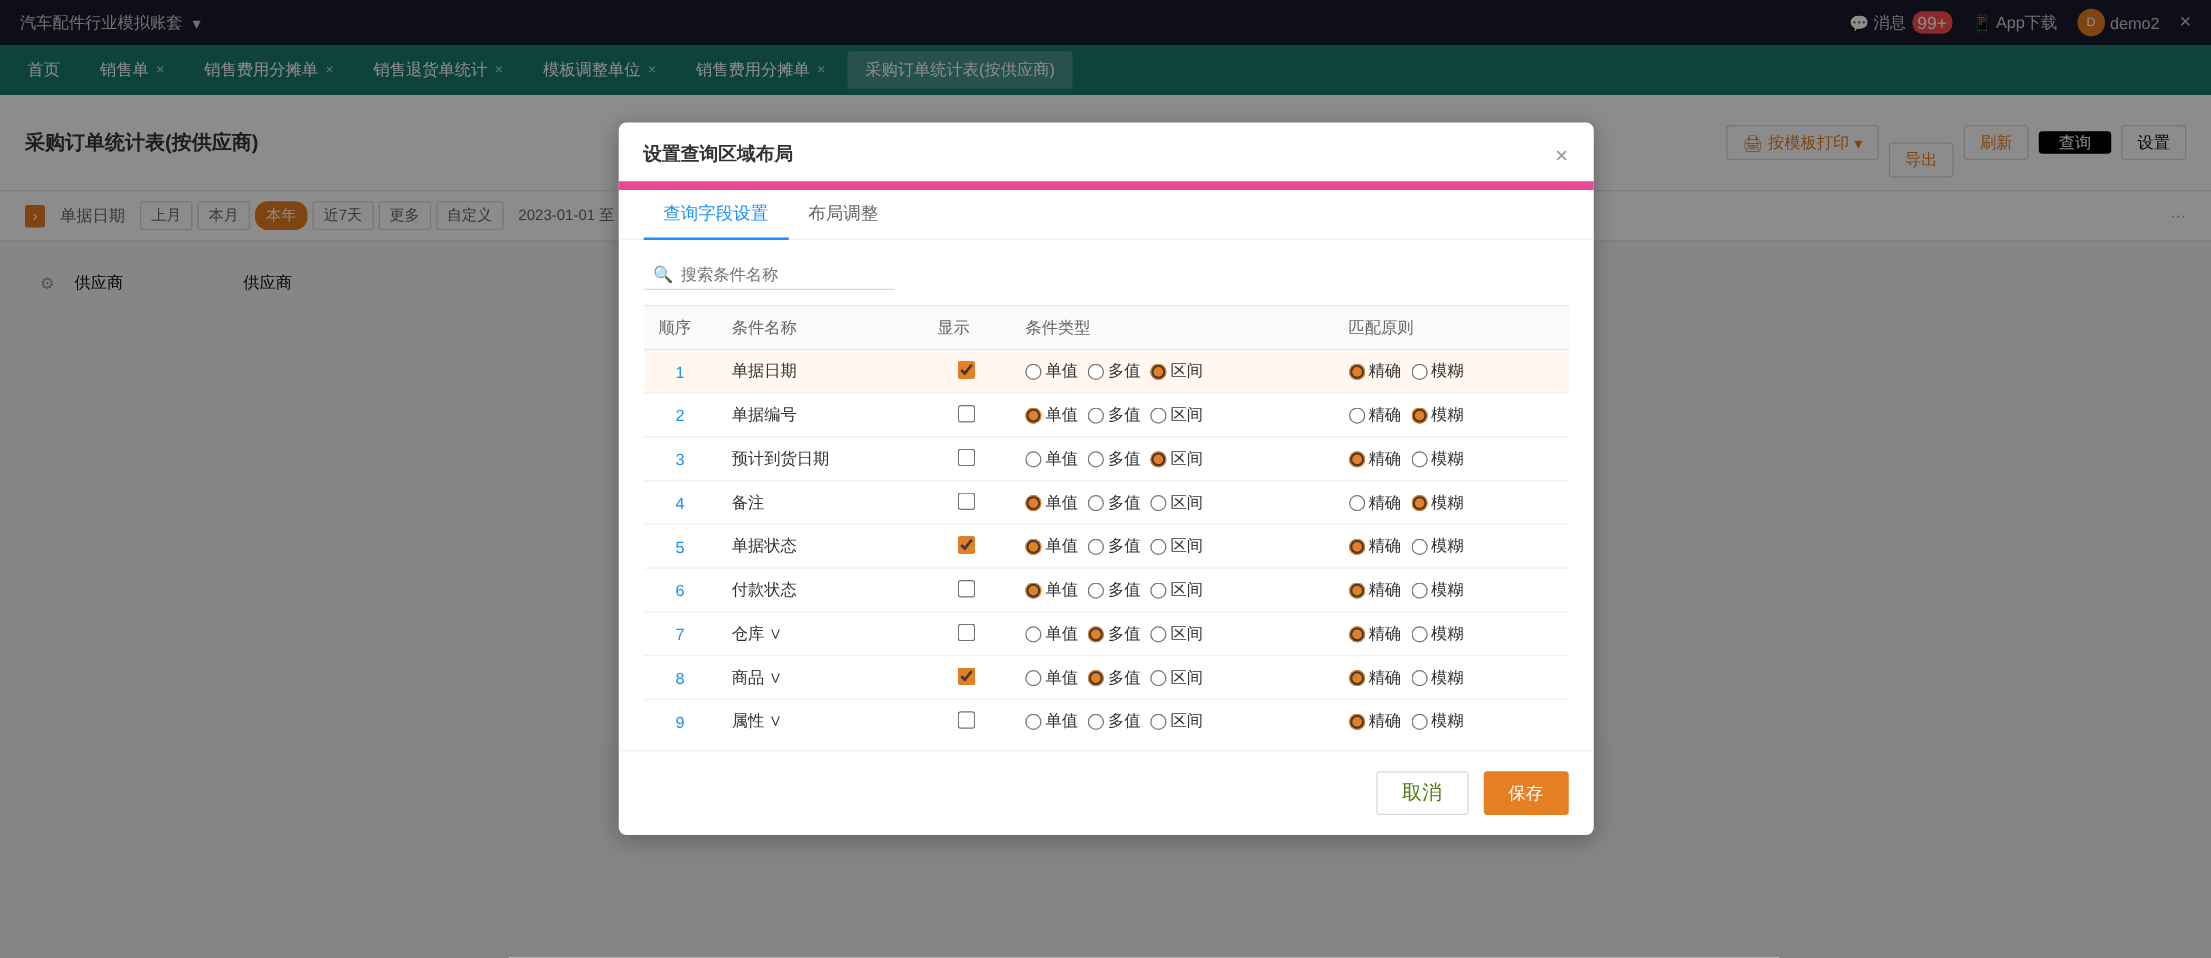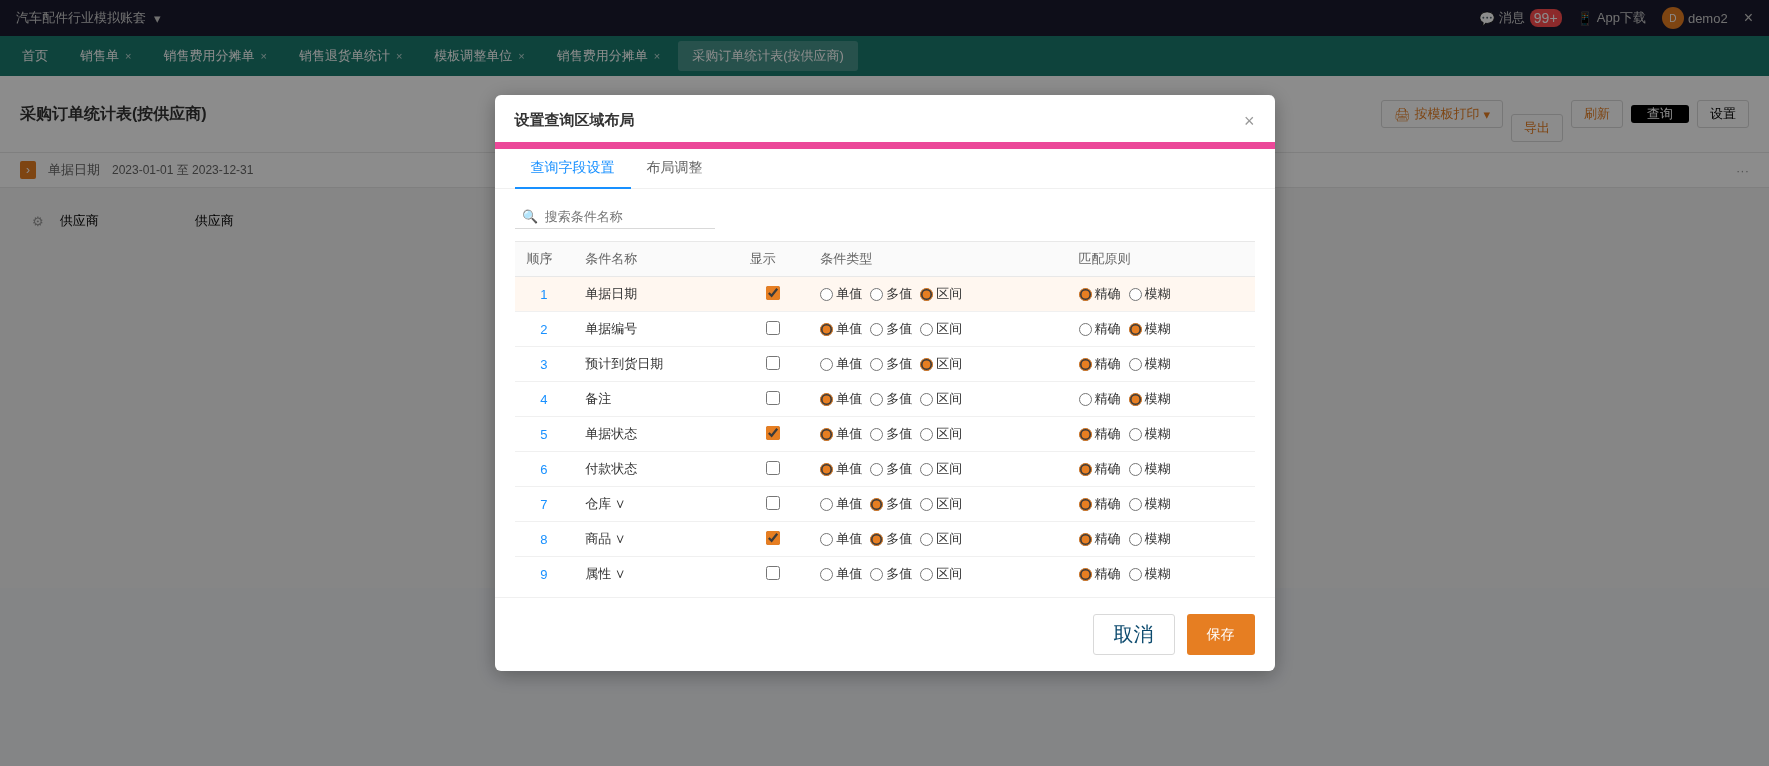--- a/index.html
+++ b/index.html
@@ -234,22 +234,22 @@
       justify-content: flex-end;
       gap: 12px;
       border-top: 1px solid #f0f0f0;
     }
     .btn-cancel {
       padding: 6px 20px;
       border: 1px solid #d9d9d9;
       background: white;
       border-radius: 3px;
       cursor: pointer;
-      font-size: 20px;
-      color: #0c4a6e;
+      font-size: 16px;
+      color: #4d7c0f;
     }
     .btn-save {
       padding: 6px 20px;
       background: #e67e22;
       color: white;
       border: none;
       border-radius: 3px;
       cursor: pointer;
       font-size: 14px;
     }
@@ -330,20 +330,28 @@
       <span>刷新</span>
     </button>
     <button class="btn-query">查询</button>
     <button class="btn-settings-sm">设置</button>
   </div>
 </div>
 
 <div class="filter-bar">
   <span style="background:#e67e22; color:white; padding:2px 6px; border-radius:2px; cursor:pointer; font-size:12px;">›</span>
   <span class="filter-label">单据日期</span>
+  <div class="filter-btns">
+    <button class="filter-btn">上月</button>
+    <button class="filter-btn">本月</button>
+    <button class="filter-btn active">本年</button>
+    <button class="filter-btn">近7天</button>
+    <button class="filter-btn">更多</button>
+    <button class="filter-btn">自定义</button>
+  </div>
   <span class="filter-date">2023-01-01 至 2023-12-31</span>
   <span class="filter-dots">···</span>
 </div>
 
 <div class="main-content">
   <div class="table-header-row">
     <span class="gear-icon">⚙</span>
     <span>供应商</span>
     <span style="margin-left:80px;">供应商</span>
   </div>

